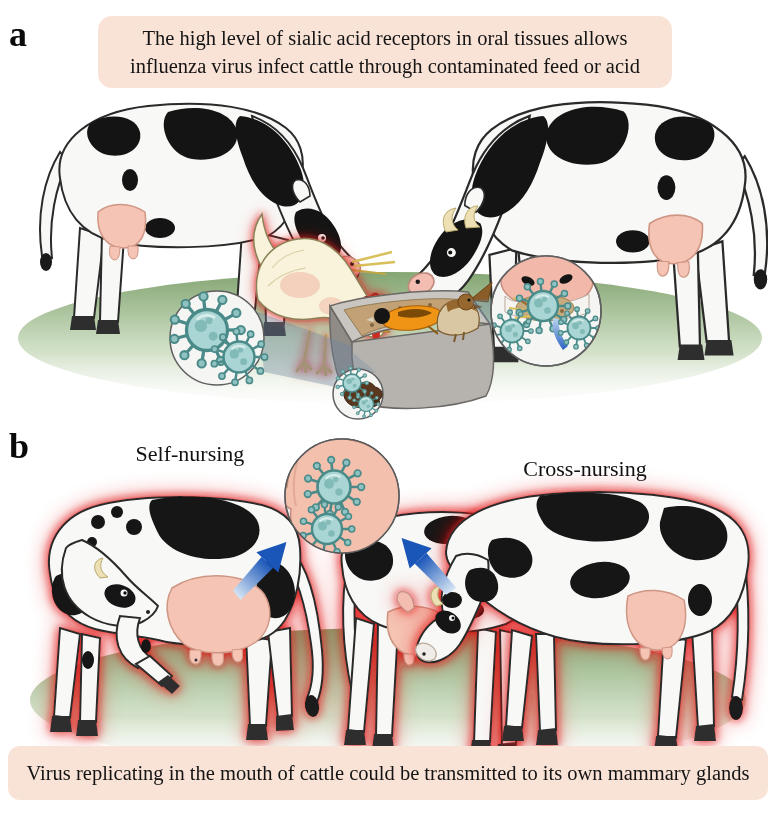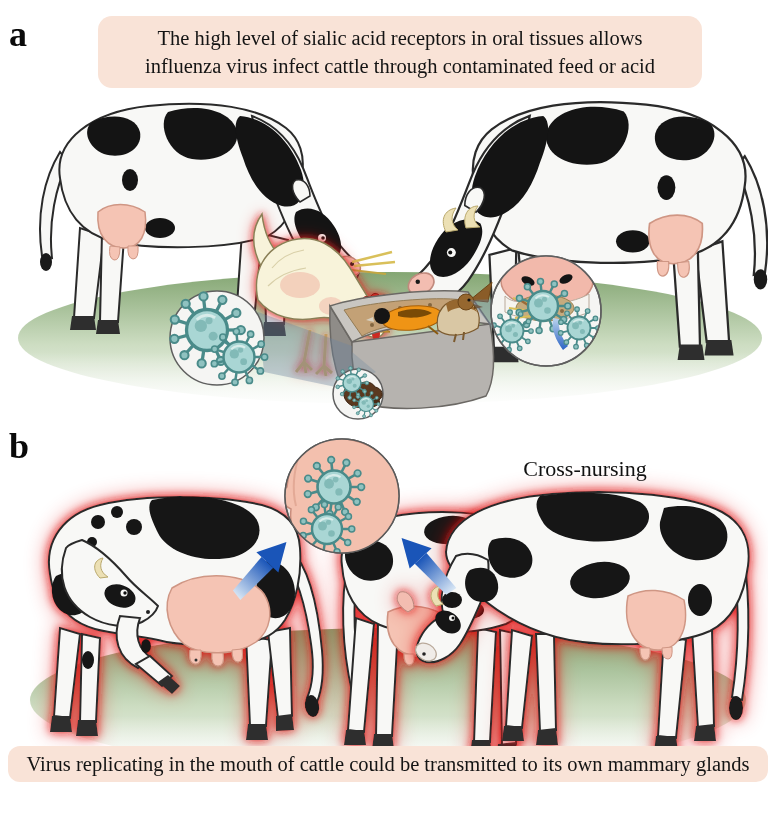--- a/index.html
+++ b/index.html
@@ -10,22 +10,22 @@
   }
   html,body{margin:0;padding:0;background:#fff;}
   .figure{position:relative;width:768px;height:815px;background:#fff;overflow:hidden;
           font-family:"Liberation Serif","DejaVu Serif",serif;}
   .scene{position:absolute;left:0;top:0;}
   .panel-label{position:absolute;font-weight:bold;font-size:36px;line-height:1;color:#0a0a0a;}
   .panel-label.a{left:9px;top:16px;}
   .panel-label.b{left:9px;top:428px;}
   .caption{position:absolute;background:var(--caption_box_bg);border-radius:14px;
            text-align:center;color:#141414;font-size:20.5px;line-height:28px;}
-  .caption.top{left:98px;top:16px;width:572px;padding:8px 16px;}
-  .caption.bottom{left:8px;top:746px;width:752px;padding:4px 4px;border-radius:12px;}
+  .caption.top{left:98px;top:16px;width:572px;padding:8px 1px;}
+  .caption.bottom{left:8px;top:746px;width:752px;padding:13px 4px;border-radius:12px;}
   .scene-label{position:absolute;font-size:22px;color:#111;text-align:center;width:170px;}
   .scene-label.self{left:105px;top:441px;}
   .scene-label.cross{left:500px;top:456px;}
 </style>
 </head>
 <body>
 
 <div class="figure">
 
 <svg class="scene" width="768" height="815" viewBox="0 0 768 815" aria-hidden="true">
@@ -355,18 +355,19 @@
   </g>
 </svg>
 
   <div class="panel-label a">a</div>
   <div class="caption top">
     <div>The high level of sialic acid receptors in oral tissues allows</div>
     <div>influenza virus infect cattle through contaminated feed or acid</div>
   </div>
 
   <div class="panel-label b">b</div>
+  <div class="scene-label self">Self-nursing</div>
   <div class="scene-label cross">Cross-nursing</div>
 
   <div class="caption bottom">
     <div>Virus replicating in the mouth of cattle could be transmitted to its own mammary glands</div>
   </div>
 </div>
 
 </body></html>

